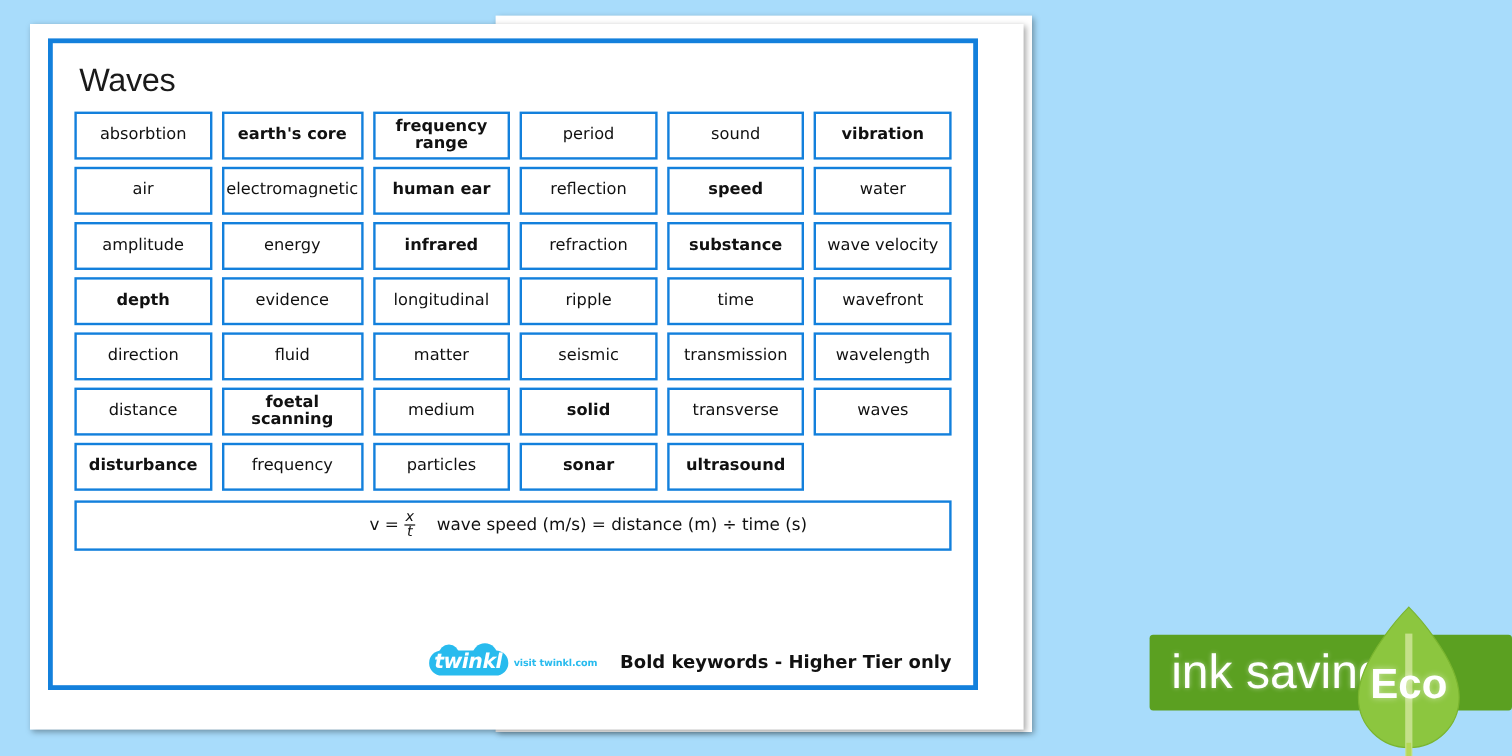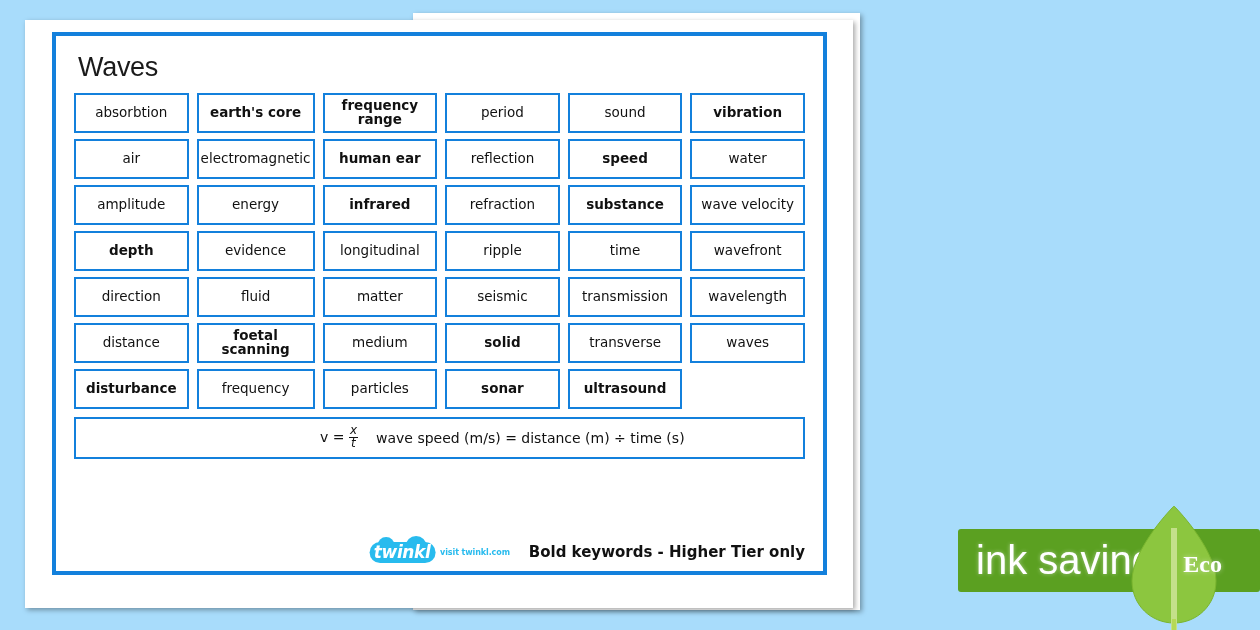--- a/index.html
+++ b/index.html
@@ -49,21 +49,21 @@
     top: 20px;
     width: 828px;
     height: 588px;
     z-index: 2;
     overflow: hidden;
   }
 
   
   .frame {
     position: absolute;
-    left: 27px;
+    left: 15px;
     top: 12px;
     width: 775px;
     height: 543px;
     border: 4px solid #1380dc;
     background: #fff;
     padding: 14px 18px 10px 18px;
   }
   .mono .frame { border: 3px solid #000; }
 
   .sheet-title {
@@ -240,24 +240,24 @@
     left: 168px;
     top: -25px;
     width: 96px;
     height: 130px;
     z-index: 2;
   }
   #eco-leaf .eco-word {
     position: absolute;
     left: 0; right: 0;
     top: 47px;
-    text-align: right;
+    text-align: center;
     color: #ffffff;
-    font-family: Liberation Serif, serif;
-    font-size: 24px;
+    font-family: Liberation Sans, sans-serif;
+    font-size: 35px;
     font-weight: bold;
     text-shadow: 0 0 5px rgba(255,255,255,0.5);
     z-index: 3;
   }
 </style>
 </head>
 <body>
 
 <div id="stage">
 

